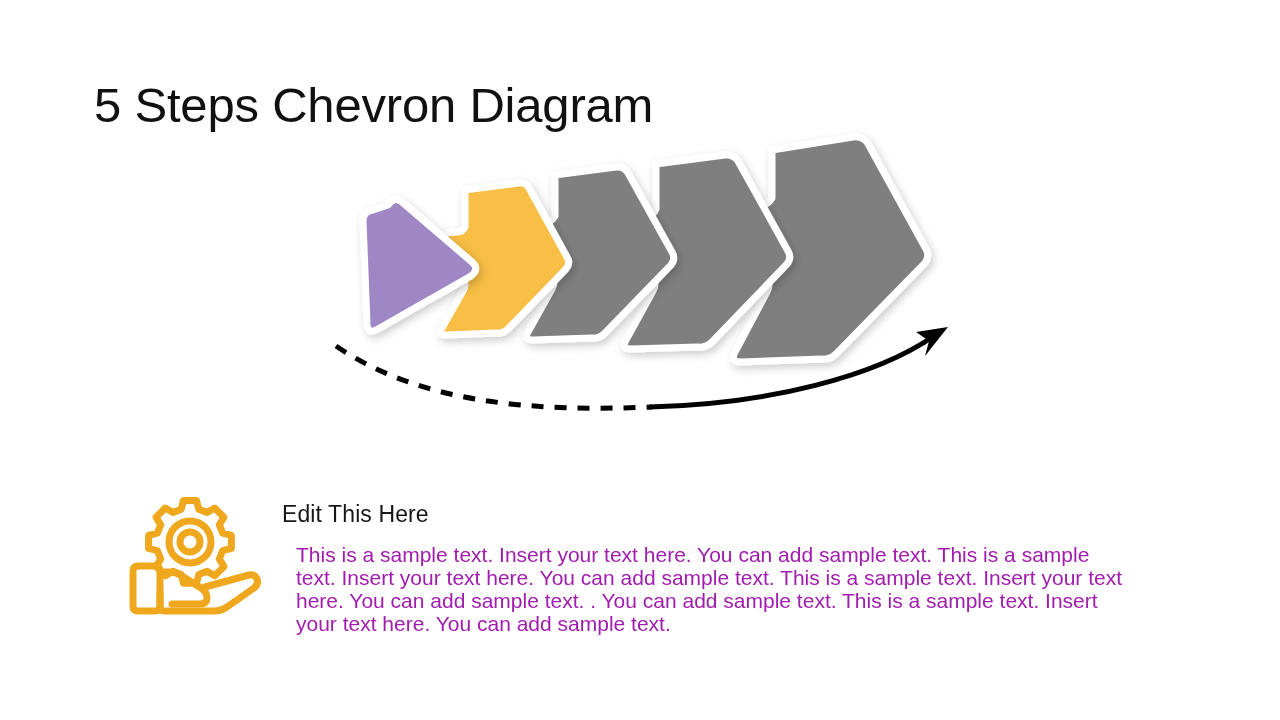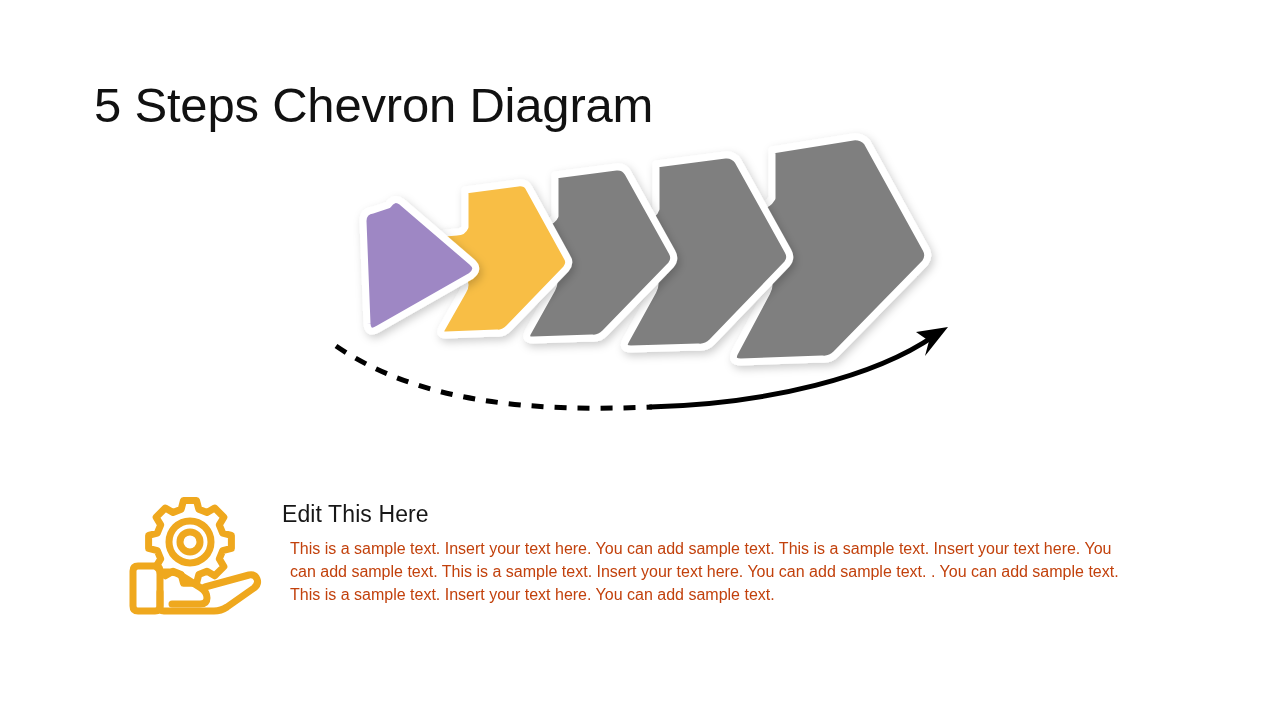--- a/index.html
+++ b/index.html
@@ -102,24 +102,24 @@
     font-size: 23px;
     line-height: 30px;
     font-weight: 400;
     color: #171717;
     margin: 0 0 8px 0;
     letter-spacing: 0.1px;
     font-family: "Liberation Sans", sans-serif;
   }
 
   #content-paragraph {
-    font-size: 16px;
+    font-size: 21px;
     line-height: 23px;
-    color: #c2410c;
-    margin: 8px;
+    color: #a21caf;
+    margin: 14px;
     text-align: left;
     font-family: "Liberation Sans", sans-serif;
   }
 </style>
 </head>
 <body>
 
 <div id="slide">
 
   <div id="slide-title">5 Steps Chevron Diagram</div>

